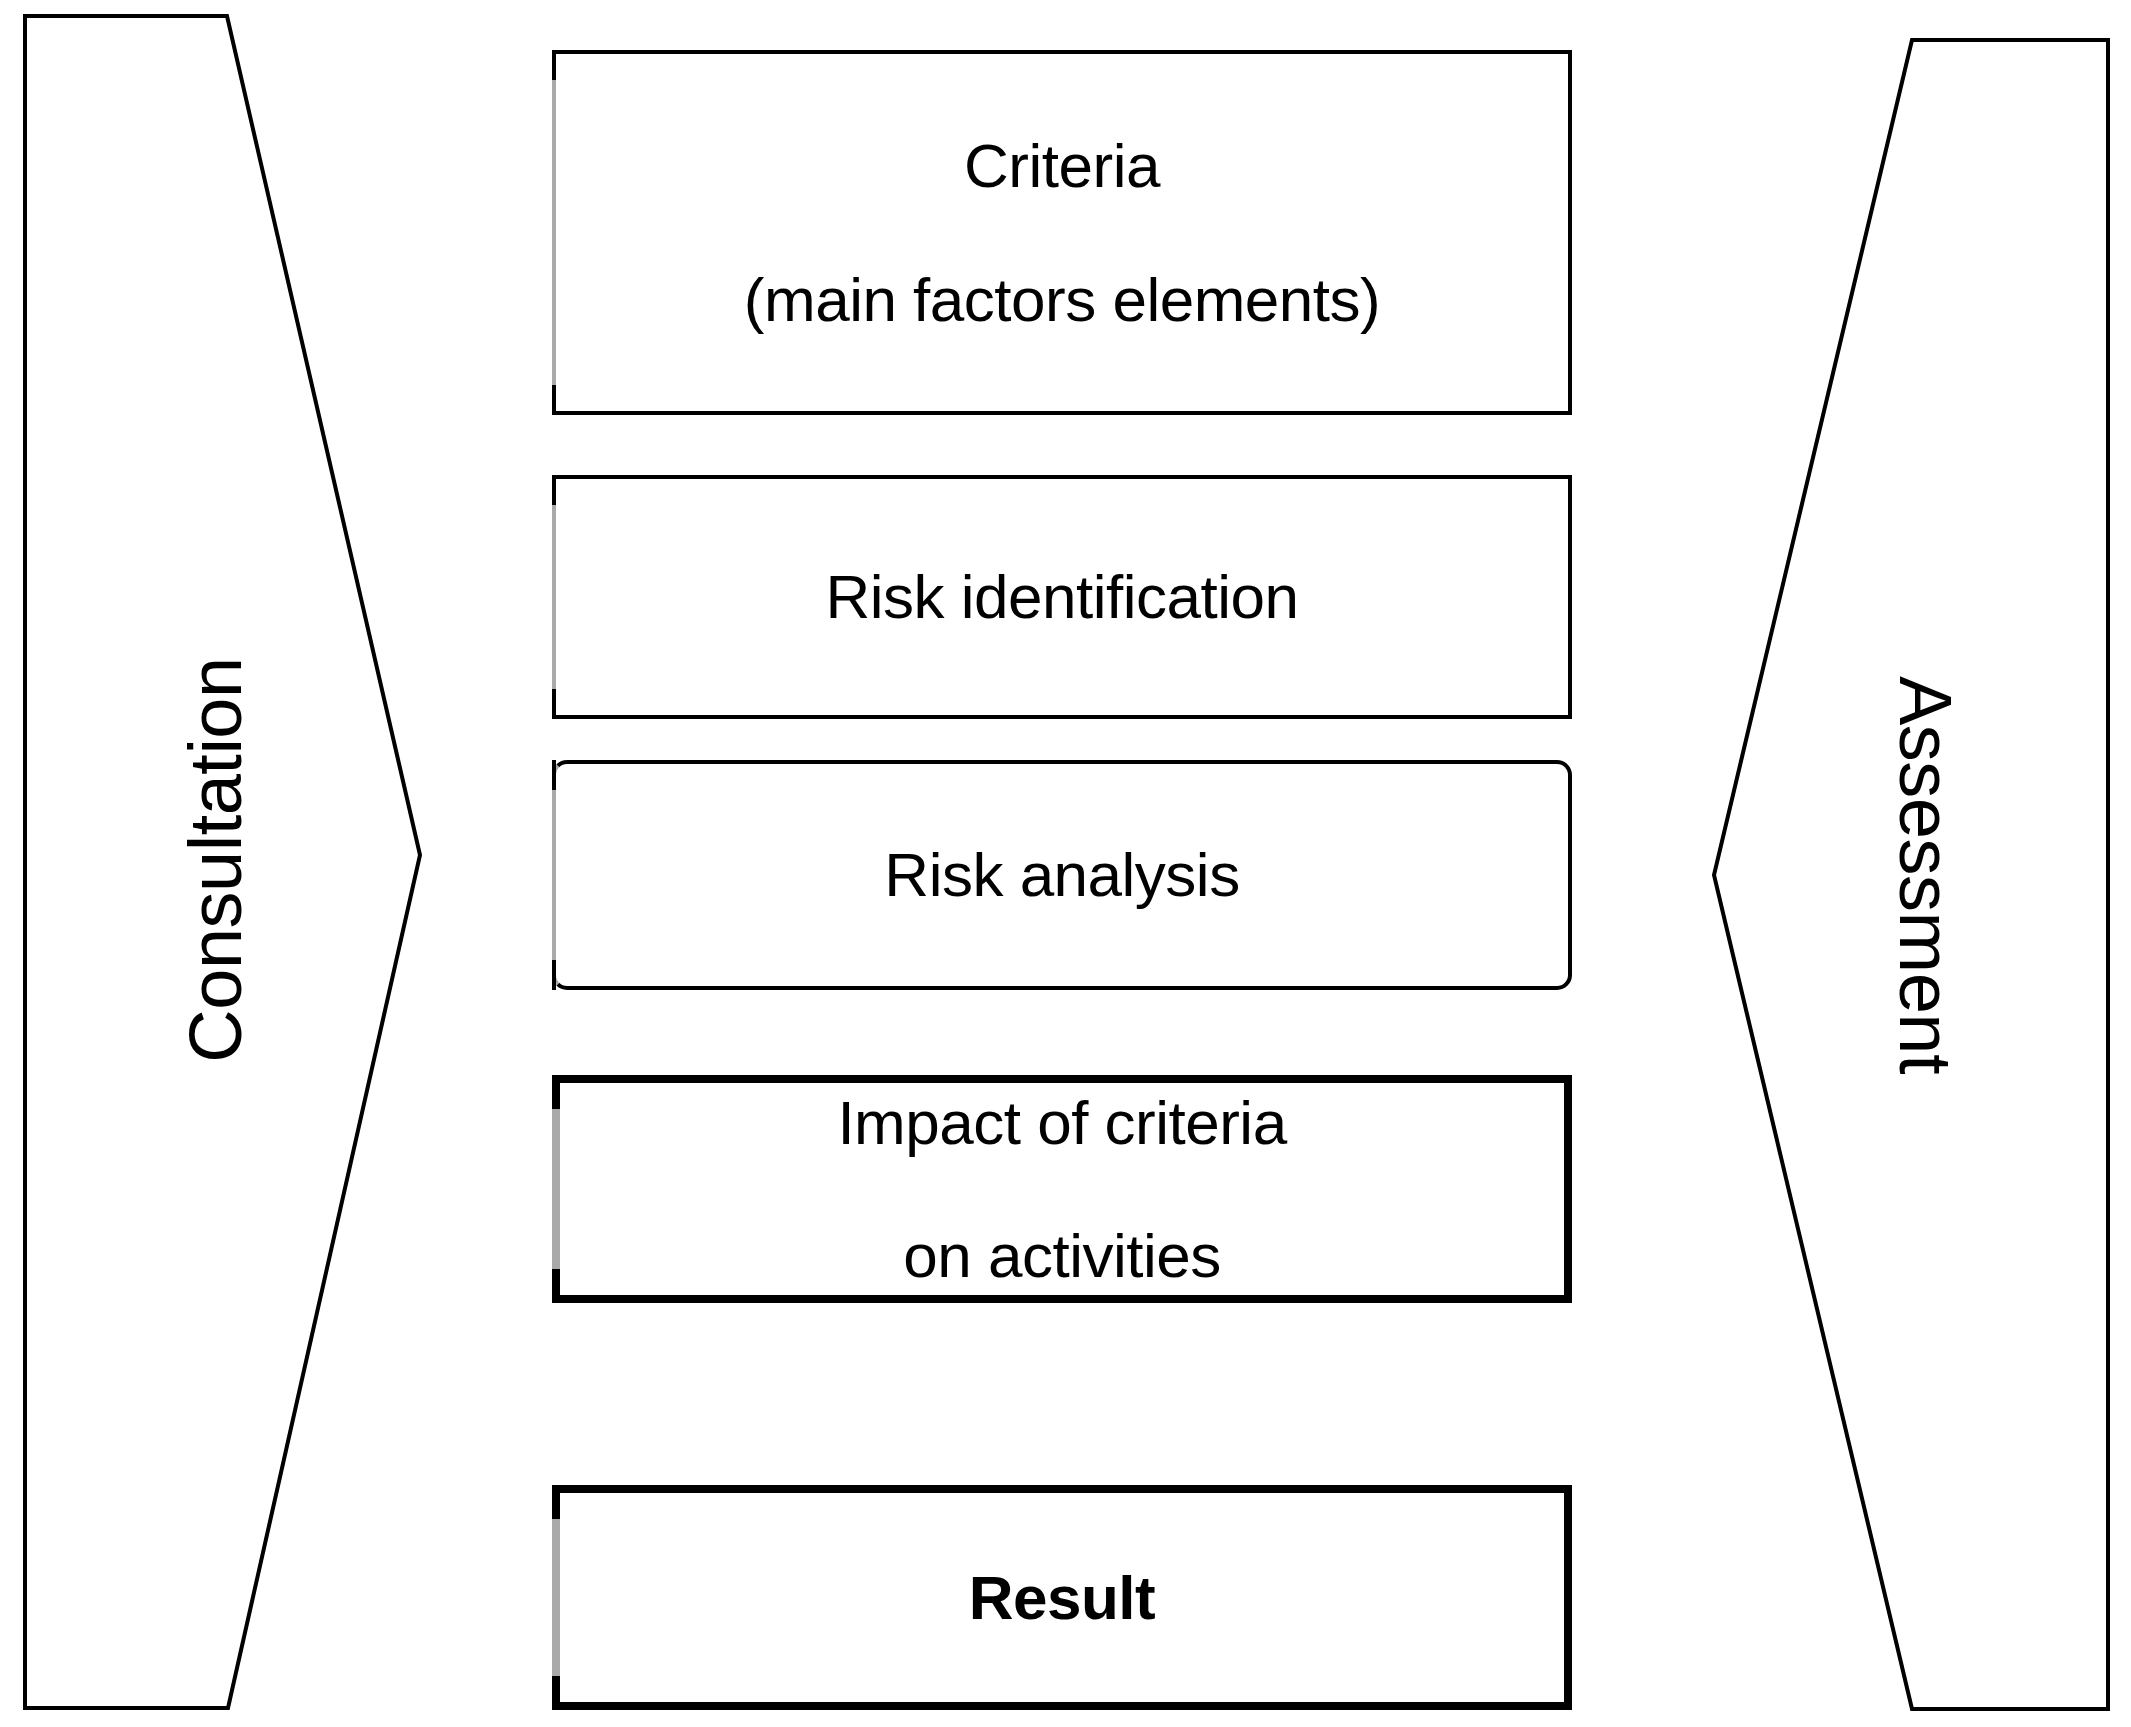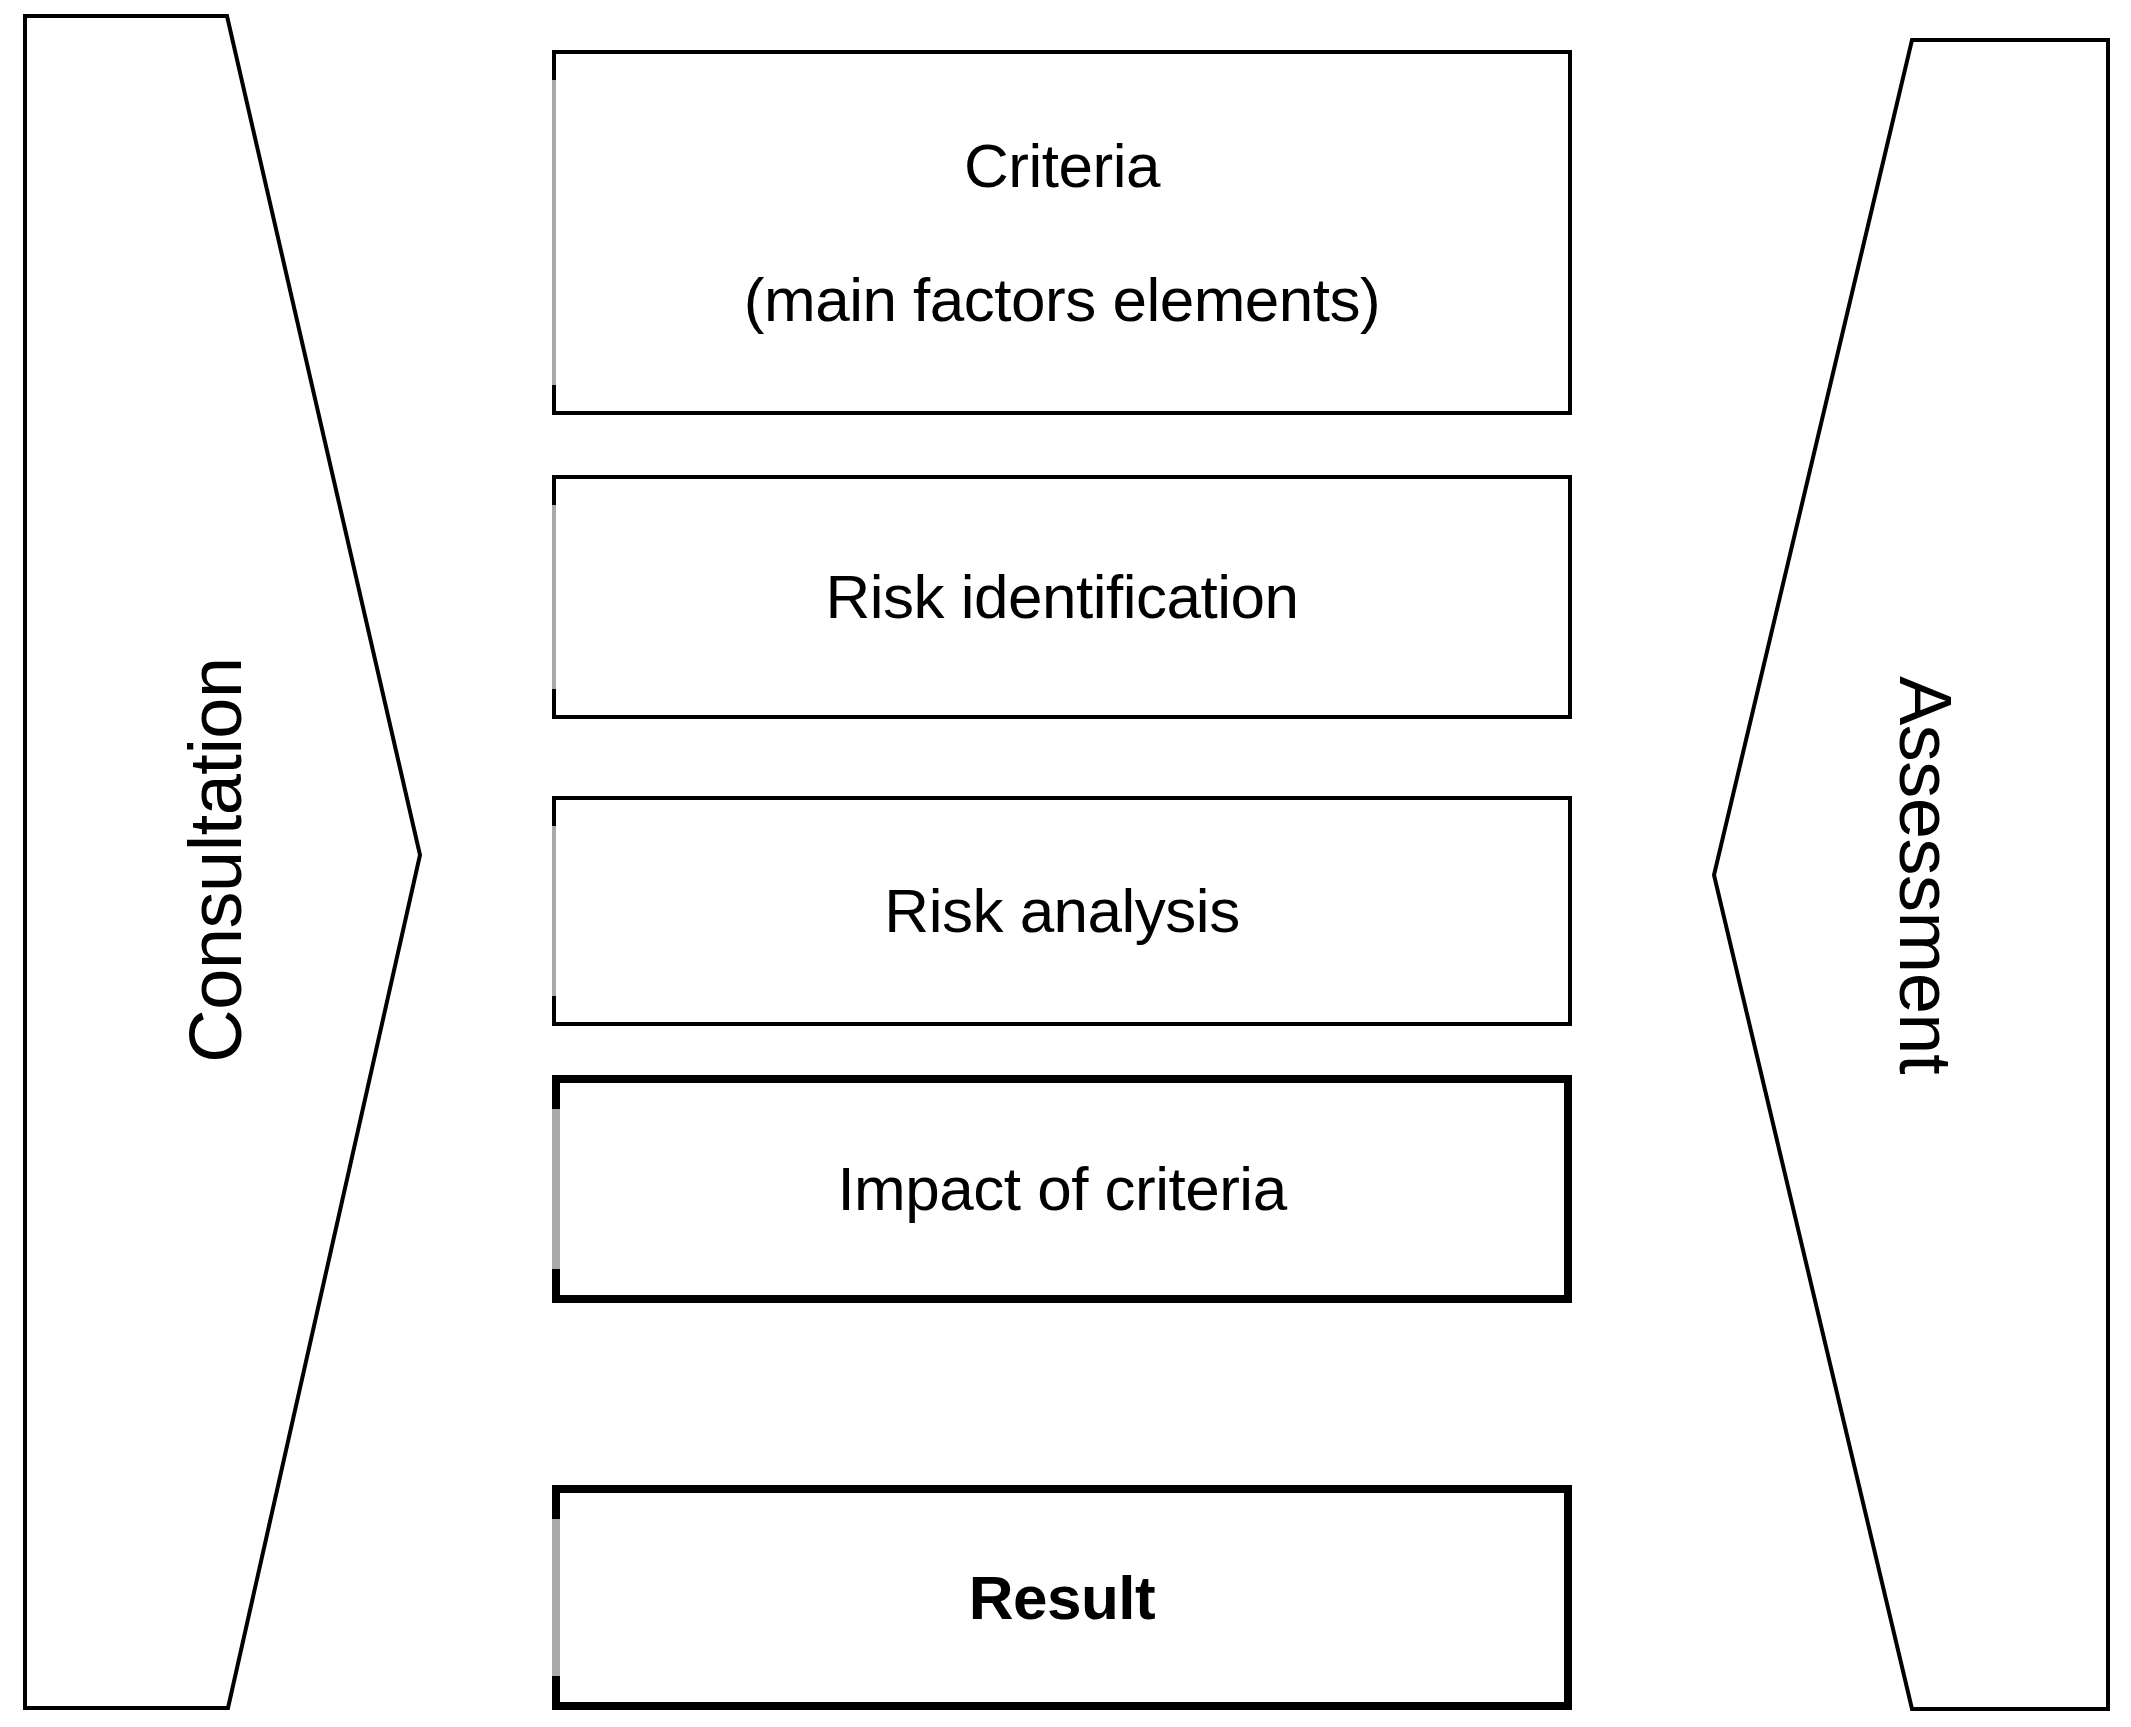--- a/index.html
+++ b/index.html
@@ -54,21 +54,21 @@
   .cap.b{bottom:calc(-1 * var(--bw));}
   .line{
     font-size:62px;
     line-height:1.15;
     letter-spacing:-0.5px;
     text-align:center;
     white-space:nowrap;
   }
   #box1{top:50px;height:365px;}
   #box2{top:475px;height:244px;}
-  #box3{top:796px;height:230px;}
+  #box3{top:760px;height:230px;border-radius:15px;}
   #box4{top:1075px;height:228px;}
   #box5{top:1485px;height:225px;font-weight:bold;}
 </style>
 </head>
 <body>
 
 <div class="canvas">
 
   <svg class="shapes" width="2131" height="1727" viewBox="0 0 2131 1727">
     <polygon class="pent" points="25,16 227,16 420,855 228,1708 25,1708"></polygon>
@@ -95,20 +95,21 @@
   <div class="box" id="box3">
     <span class="cap t"></span>
     <span class="cap b"></span>
     <div class="line">Risk analysis</div>
   </div>
 
   <div class="box thick" id="box4">
     <span class="cap t"></span>
     <span class="cap b"></span>
     <div class="line">Impact of criteria</div>
+    <div class="line">on activities</div>
   </div>
 
   <div class="box thick" id="box5">
     <span class="cap t"></span>
     <span class="cap b"></span>
     <div class="line">Result</div>
   </div>
 
 </div>
 

